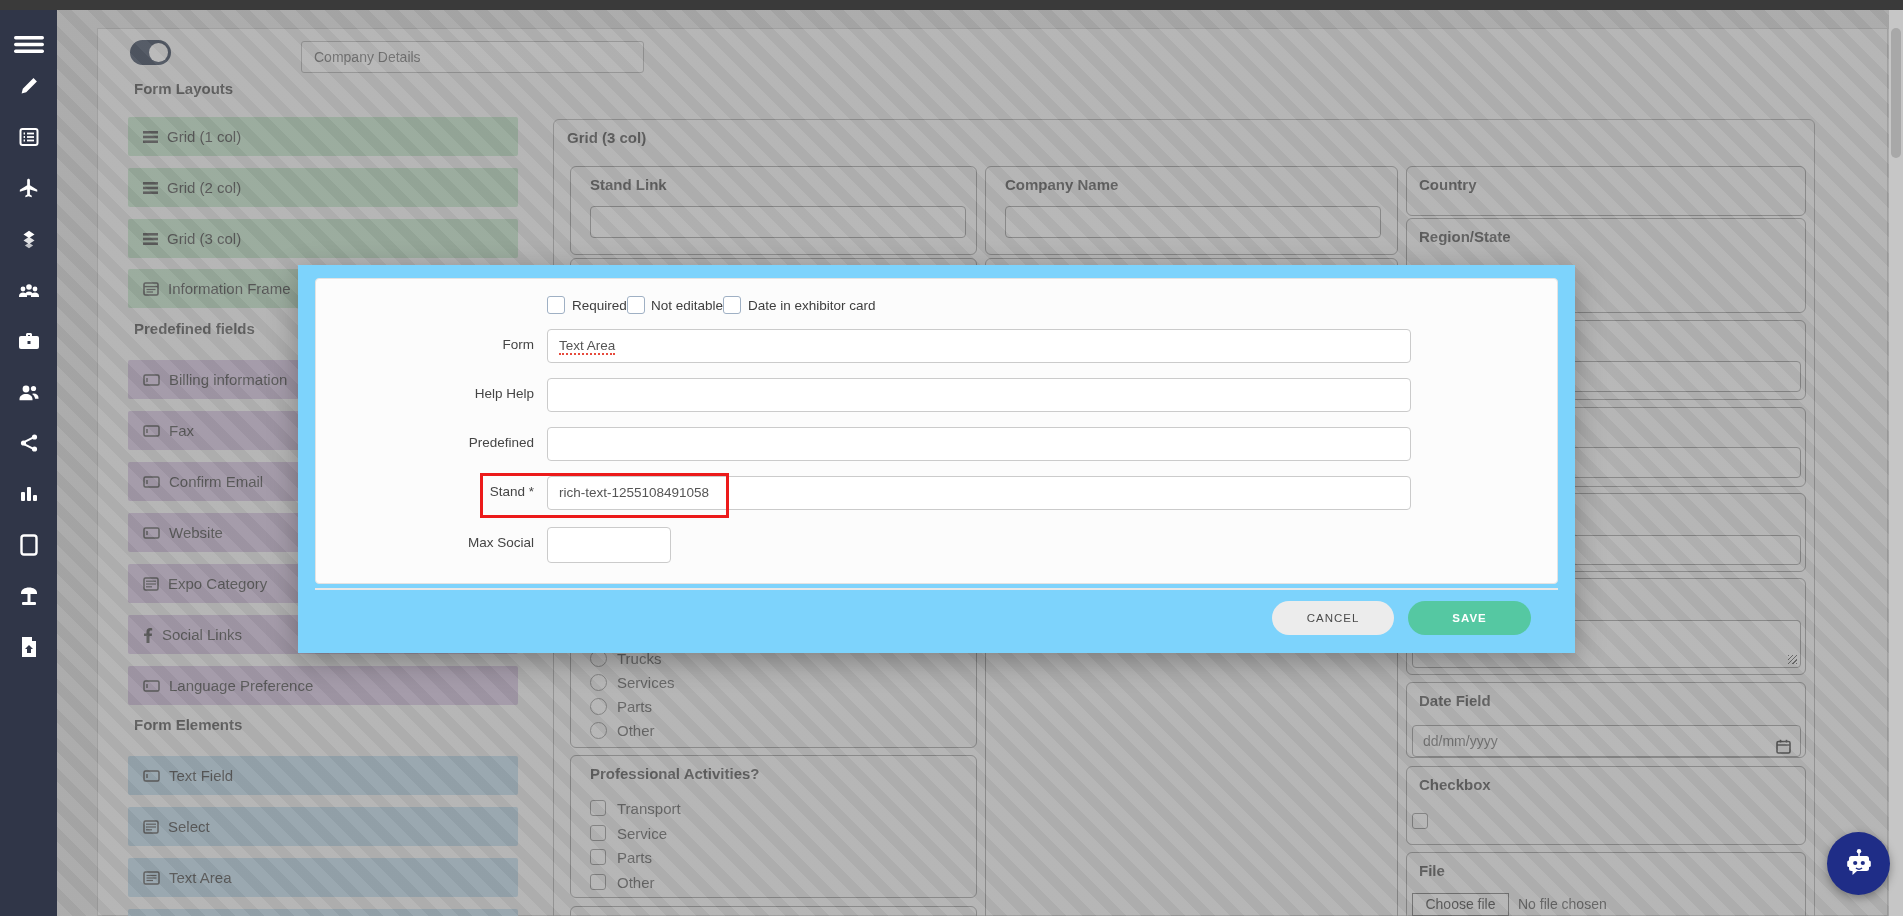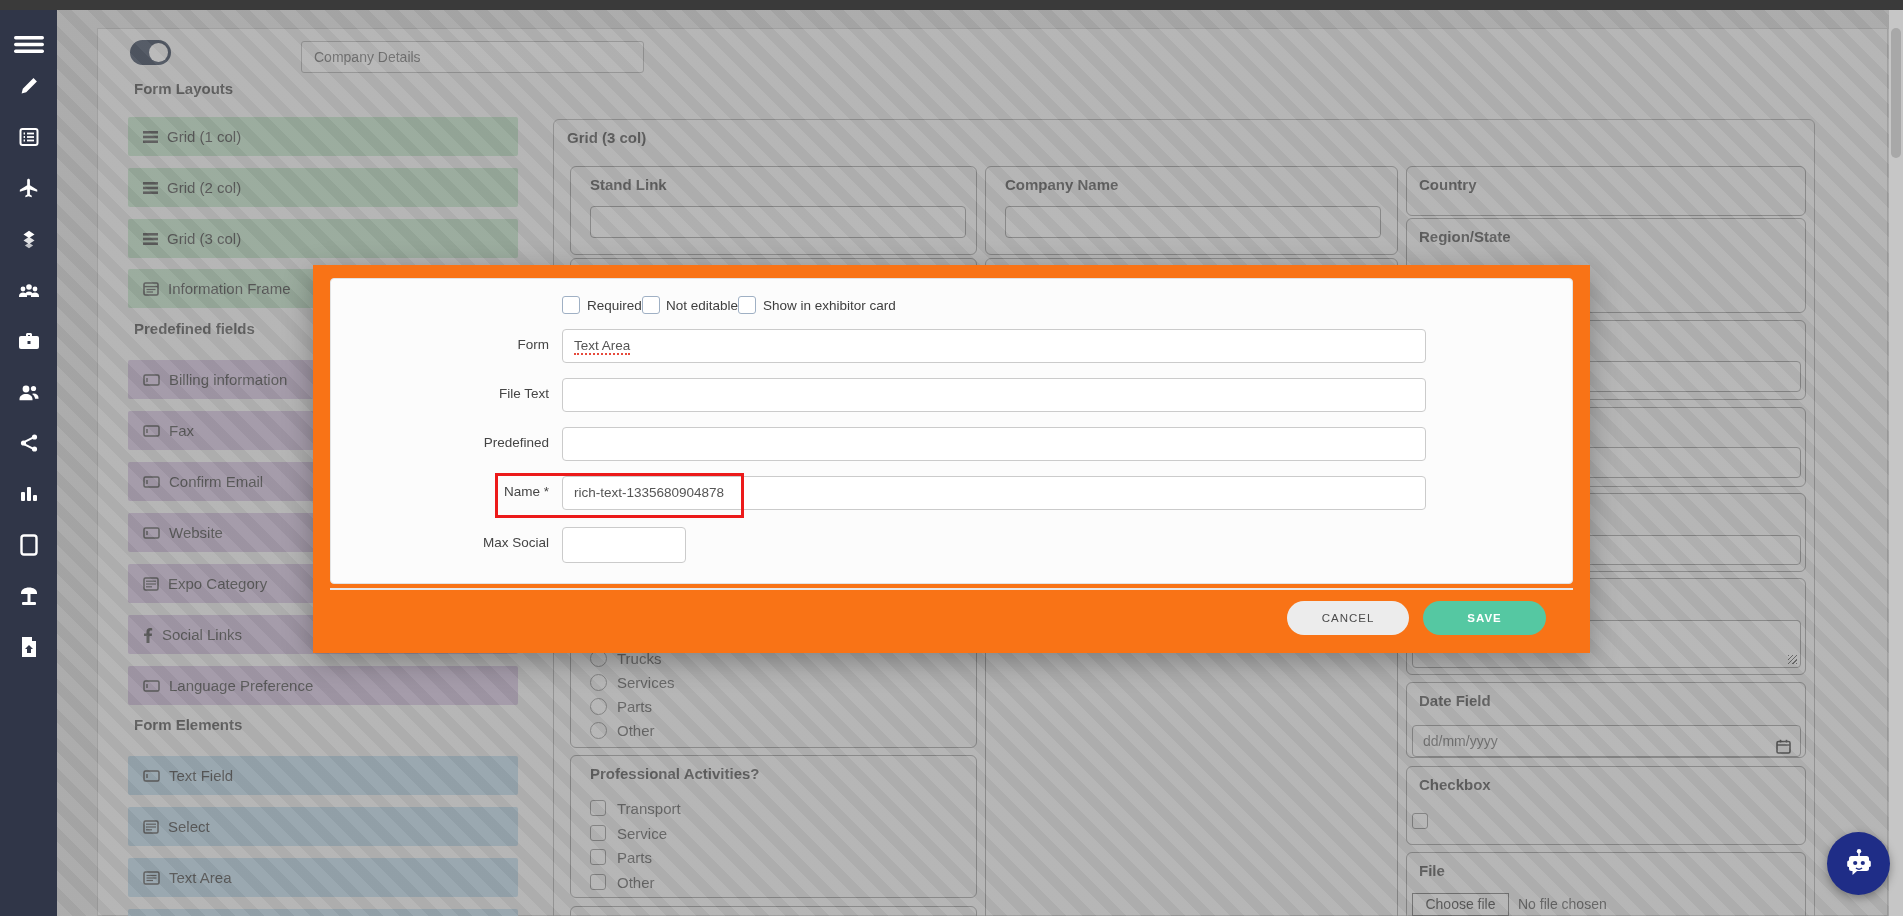--- a/index.html
+++ b/index.html
@@ -49,21 +49,21 @@
       background:rgba(255,255,255,.4); font-size:14px; color:#3c3c3c; text-align:center; line-height:21px; z-index:2; cursor:pointer; }
   .file-status { position:absolute; left:1518px; top:896px; font-size:14px; color:#555; z-index:2; }
 
   
   #overlay { position:absolute; left:57px; top:10px; width:1846px; height:906px; z-index:4;
       background:repeating-linear-gradient(45deg, rgba(123,123,123,.52) 0 11px, rgba(106,106,106,.52) 11px 21px); }
   #scrolltrack { position:absolute; left:1889px; top:10px; width:14px; height:906px; background:#c6c6c6; z-index:5; }
   #scrollthumb { position:absolute; left:2px; top:18px; width:10px; height:130px; border-radius:5px; background:#a8a8a8; }
 
   
-  #modal { position:absolute; left:313px; top:265px; width:1277px; height:388px; background:#f97316; z-index:10;
+  #modal { position:absolute; left:298px; top:265px; width:1277px; height:388px; background:#7dd3fc; z-index:10;
            box-shadow:0 8px 28px rgba(0,0,0,.30); }
   #fieldset { position:absolute; left:17px; top:13px; width:1243px; height:306px; background:#fcfcfc;
            border:1px solid #e3e3e3; border-radius:4px; }
   .m-cb { position:absolute; top:31px; width:18px; height:18px; border:1px solid #9fb0c4; border-radius:3px; background:#fff; cursor:pointer; }
   .m-cb-label { position:absolute; top:33px; font-size:13.5px; color:#3e3e3e; }
   .m-label { position:absolute; width:200px; left:36px; text-align:right; font-size:13.5px; color:#454545; }
   .m-input { position:absolute; left:249px; width:864px; height:34px; border:1px solid #cbcbcb; border-radius:4px;
              background:#fff; font-size:13.5px; color:#555; line-height:32px; padding:0 11px; }
   .m-input .squiggle { border-bottom:2px dotted #e64a3c; }
   #redbox { position:absolute; left:182px; top:208px; width:249px; height:45px; border:3px solid #ec1a1a; z-index:12; pointer-events:none; }
@@ -409,33 +409,33 @@
     </div>
 
   <div id="modal">
     <div id="fieldset"></div>
 
     <div class="m-cb" style="left:249px"></div>
     <div class="m-cb-label" style="left:274px">Required</div>
     <div class="m-cb" style="left:329px"></div>
     <div class="m-cb-label" style="left:353px">Not editable</div>
     <div class="m-cb" style="left:425px"></div>
-    <div class="m-cb-label" style="left:450px">Show in exhibitor card</div>
+    <div class="m-cb-label" style="left:450px">Date in exhibitor card</div>
 
     <div class="m-label" style="top:72px">Form</div>
     <div class="m-input" style="top:64px"><span class="squiggle">Text Area</span></div>
 
-    <div class="m-label" style="top:121px">File Text</div>
+    <div class="m-label" style="top:121px">Help Help</div>
     <div class="m-input" style="top:113px"><span></span></div>
 
     <div class="m-label" style="top:170px">Predefined</div>
     <div class="m-input" style="top:162px"><span></span></div>
 
-    <div class="m-label" style="top:219px">Name *</div>
-    <div class="m-input" style="top:211px"><span>rich-text-1335680904878</span></div>
+    <div class="m-label" style="top:219px">Stand *</div>
+    <div class="m-input" style="top:211px"><span>rich-text-1255108491058</span></div>
     <div id="redbox"></div>
 
     <div class="m-label" style="top:270px">Max Social</div>
     <div class="m-input" style="top:262px;width:124px;height:36px"><span></span></div>
 
     <div id="m-divider"></div>
     <button class="m-btn" id="btn-cancel">CANCEL</button>
     <button class="m-btn" id="btn-save">SAVE</button>
   </div>
 

